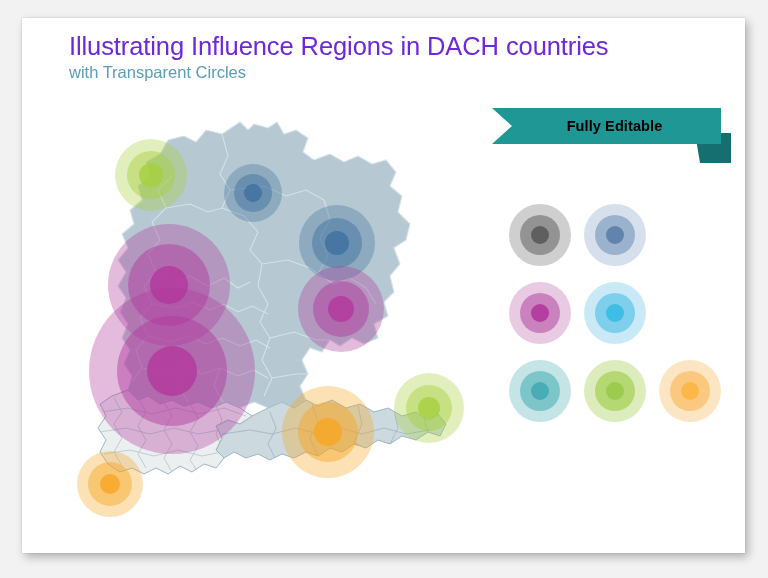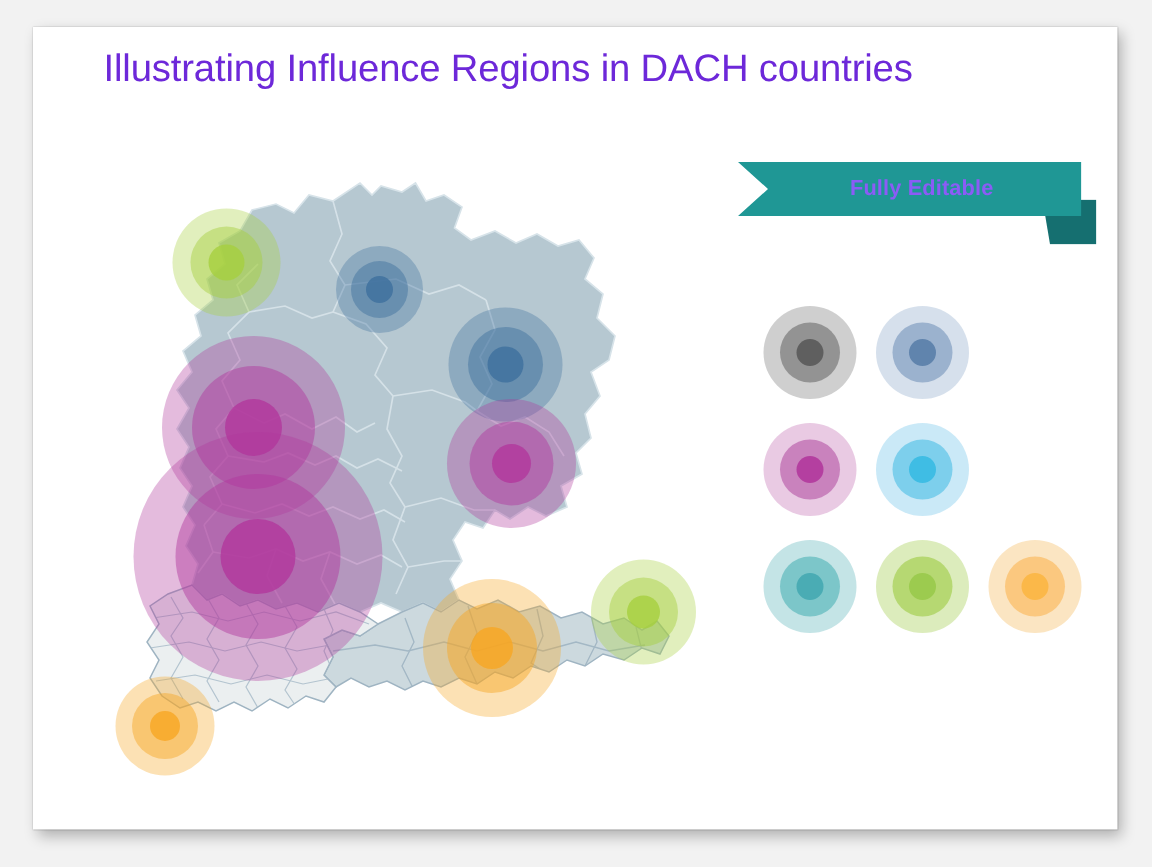--- a/index.html
+++ b/index.html
@@ -51,26 +51,27 @@
   .legend-cell{position:absolute;width:64px;height:64px;}
   .legend-svg{display:block;width:64px;height:64px;}
 </style>
 </head>
 <body style="background: rgb(242, 242, 242);">
 
 <div id="slide" style="background: rgb(255, 255, 255);">
 
   <div id="title-block">
     <div id="page-title" style="color: #6d28d9;">Illustrating Influence Regions in DACH countries</div>
+    <div id="page-subtitle" style="color: rgb(91, 156, 184);">with Transparent Circles</div>
   </div>
 
   <div id="ribbon-wrap">
     <div id="ribbon-fold" style="background: rgb(21, 111, 112);"></div>
     <div id="ribbon-body" style="background: rgb(31, 151, 149);"></div>
-    <div id="ribbon-label" style="color: #8b5cf6;">Fully Editable</div>
+    <div id="ribbon-label" style="color: #000000;">Fully Editable</div>
   </div>
 
   <div id="map-wrap">
     <svg id="map-svg" viewBox="0 0 400 410">
       <defs>
         <clipPath id="clipDE">
             <path d="M168 6 L176 14 L182 8 L196 12 L205 6 L212 18 L224 14 L236 22 L231 36 L242 44 L258 38 L272 46 L286 40 L300 48 L314 44 L324 56 L318 70 L330 80 L326 96 L338 108 L334 124 L322 132 L328 148 L318 160 L322 176 L312 186 L316 200 L302 208 L306 222 L292 228 L280 222 L268 230 L258 224 L250 236 L238 232 L230 244 L236 258 L228 270 L234 284 L222 292 L210 286 L196 292 L182 286 L168 292 L154 286 L140 292 L126 286 L112 290 L100 284 L88 288 L76 280 L66 284 L56 274 L60 260 L52 248 L58 234 L50 222 L56 208 L48 196 L54 182 L46 170 L54 156 L46 144 L56 132 L50 118 L62 108 L58 94 L70 84 L66 70 L78 60 L74 46 L88 38 L96 24 L112 20 L124 26 L134 14 L150 18 Z"></path>
           </clipPath>
         <clipPath id="clipAT">
             <path d="M196 292 L210 286 L222 292 L234 284 L246 290 L260 284 L274 292 L288 288 L302 296 L316 292 L330 300 L344 296 L356 304 L366 298 L374 308 L368 320 L356 316 L344 324 L330 320 L318 328 L306 324 L294 332 L282 328 L270 336 L258 332 L246 340 L234 336 L222 342 L210 338 L198 344 L186 338 L174 342 L162 336 L152 342 L144 334 L150 322 L144 310 L156 304 L168 308 L180 300 Z"></path>

